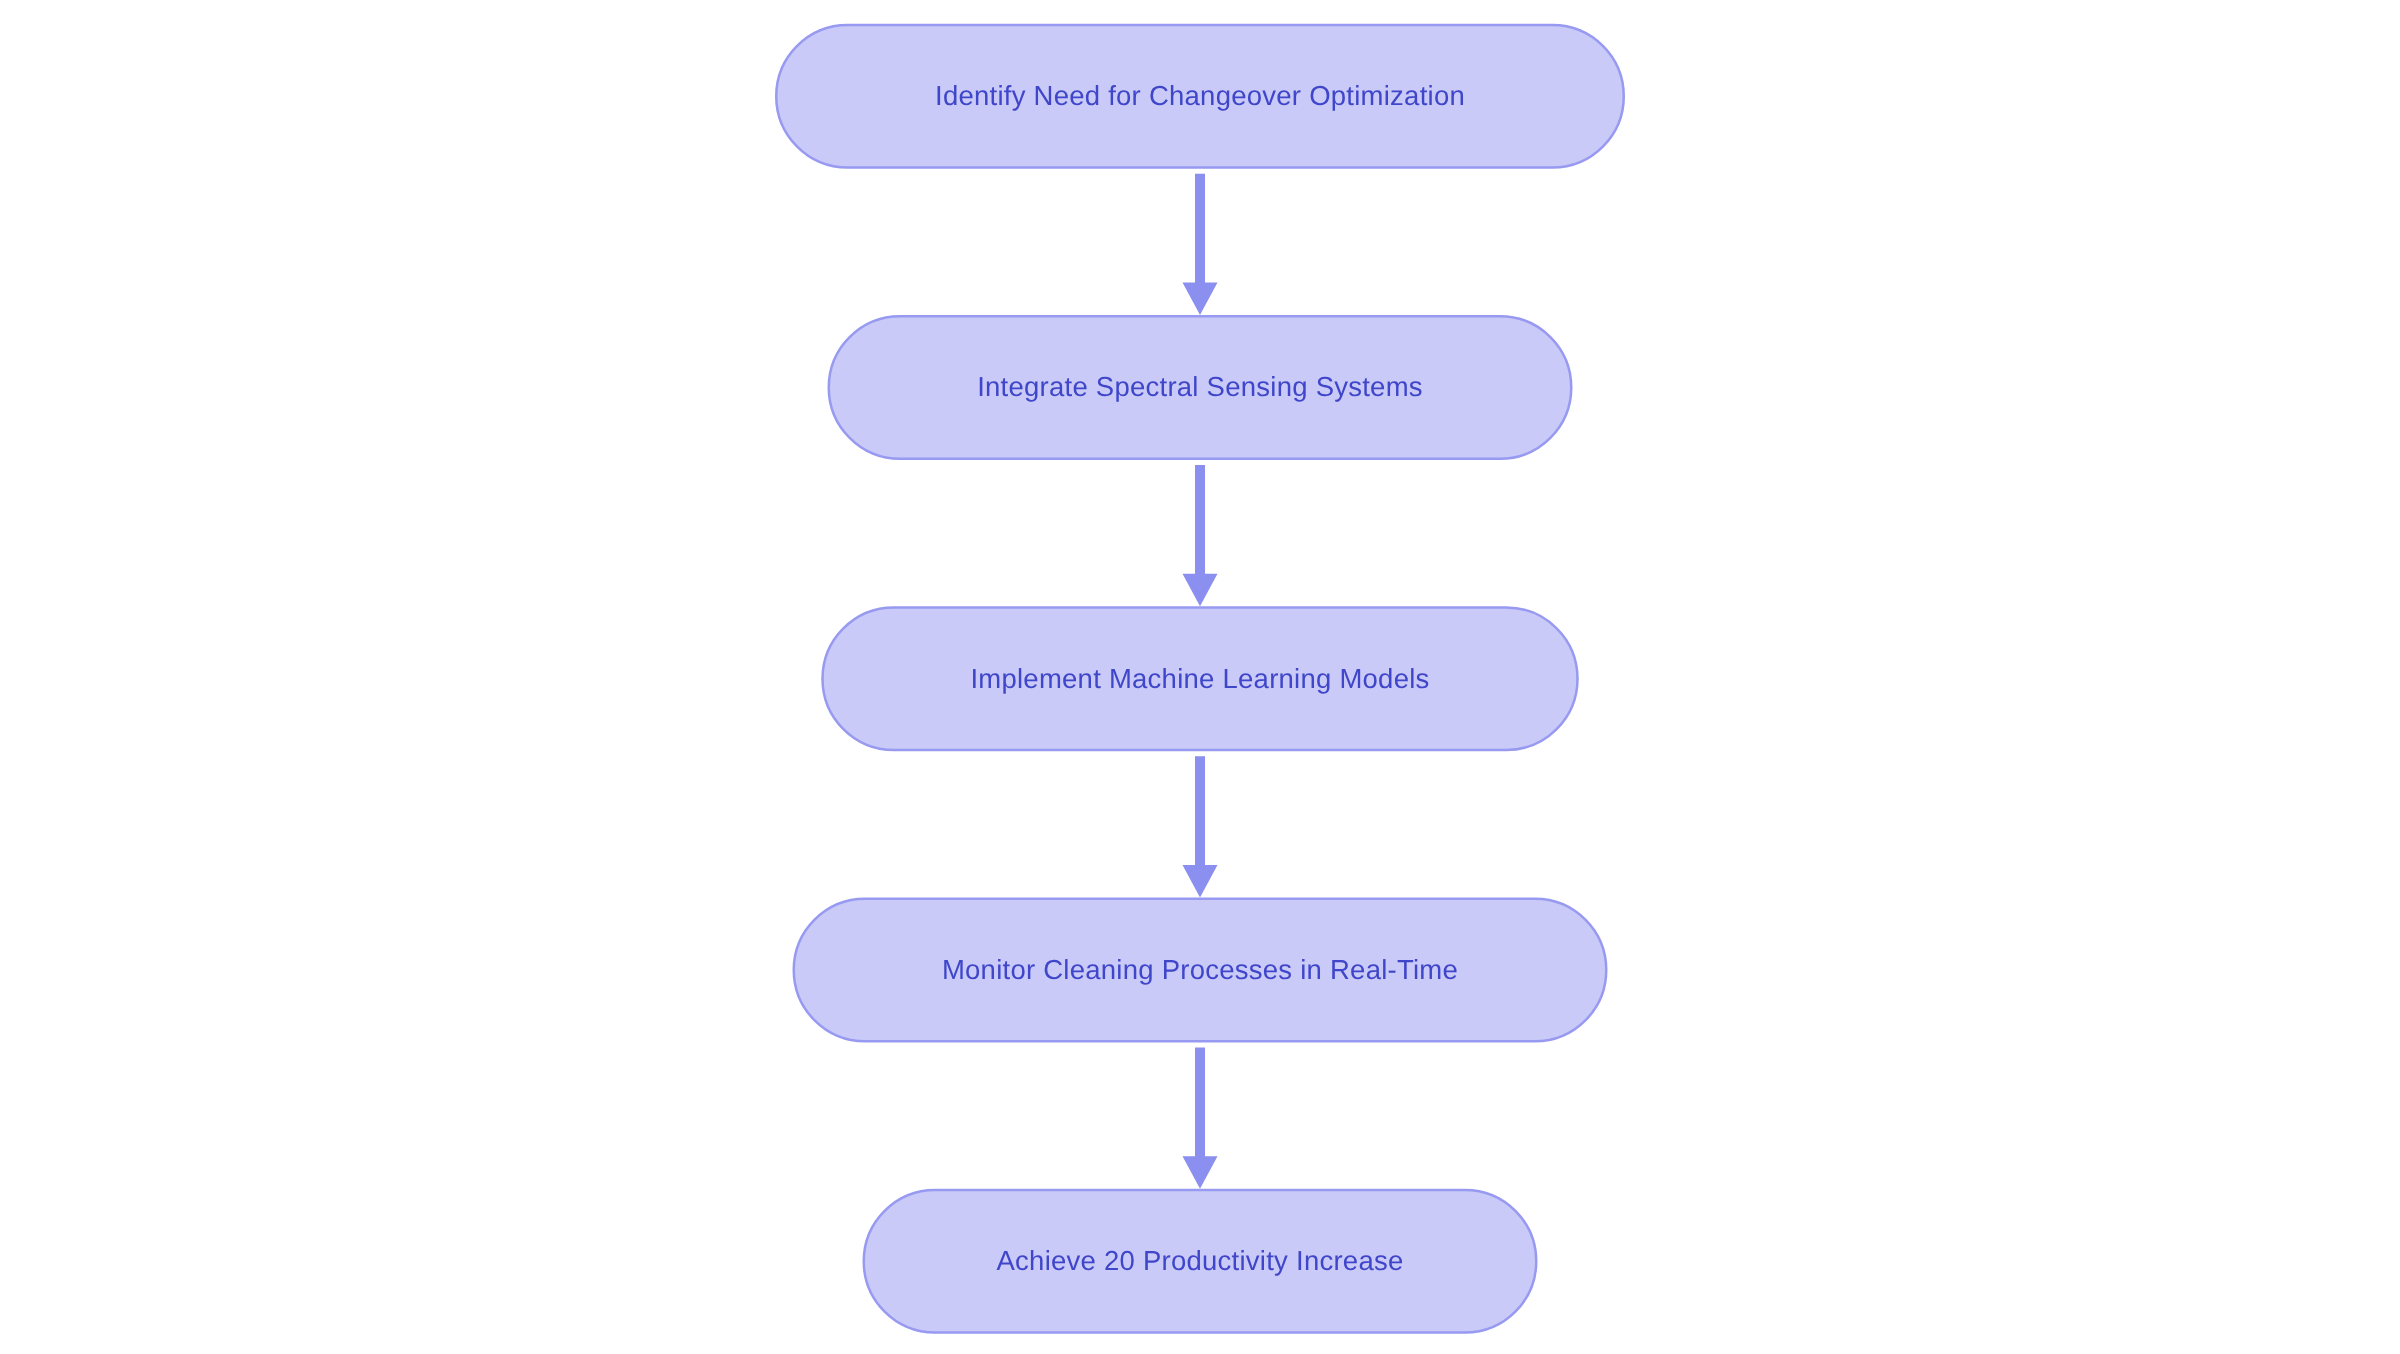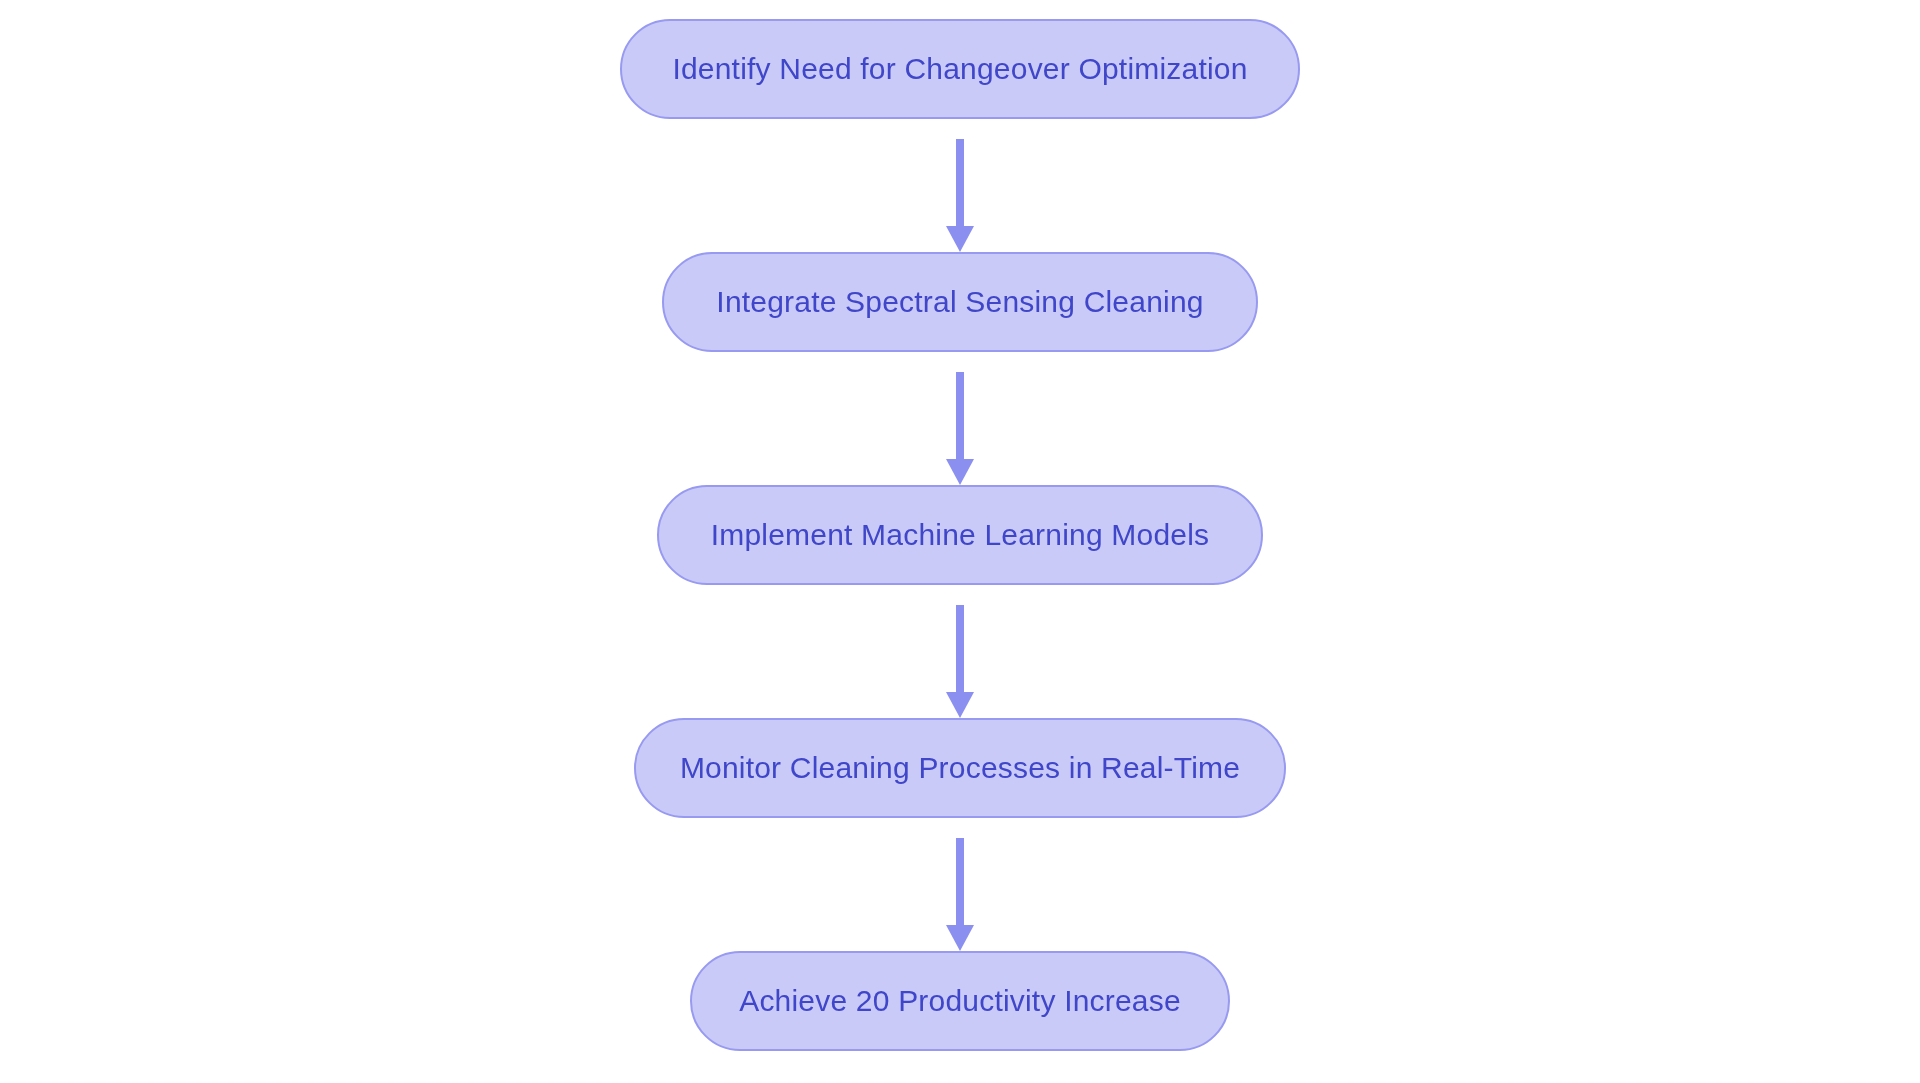--- a/index.html
+++ b/index.html
@@ -18,30 +18,30 @@
     position:relative;
     width:1920px;
     height:1083px;
     background:var(--bg);
     overflow:hidden;
   }
   .node{
     position:absolute;
     left:50%;
     transform:translateX(-50%);
-    height:100px;
+    height:116px;
     box-sizing:border-box;
     background:var(--node-fill);
     border:2px solid var(--node-border);
     border-radius:60px;
     display:flex;
     align-items:center;
     justify-content:center;
     color:var(--node-text);
-    font-size:30px;
+    font-size:22px;
     font-weight:400;
     letter-spacing:0.2px;
     white-space:nowrap;
     text-align:center;
   }
   .n1{top:19px;width:680px;}
   .n2{top:252px;width:596px;}
   .n3{top:485px;width:606px;text-align:center;}
   .n4{top:718px;width:652px;text-align:center;}
   .n5{top:951px;width:540px;}
@@ -86,21 +86,21 @@
   <div class="node n1">
     <span>Identify Need for Changeover Optimization</span>
   </div>
 
   <div class="arrow a1">
     <div class="stem"></div>
     <div class="head"></div>
   </div>
 
   <div class="node n2">
-    <span>Integrate Spectral Sensing Cleaning</span>
+    <span>Integrate Spectral Sensing Systems</span>
   </div>
 
   <div class="arrow a2">
     <div class="stem"></div>
     <div class="head"></div>
   </div>
 
   <div class="node n3">
     <span>Implement Machine Learning Models</span>
   </div>

